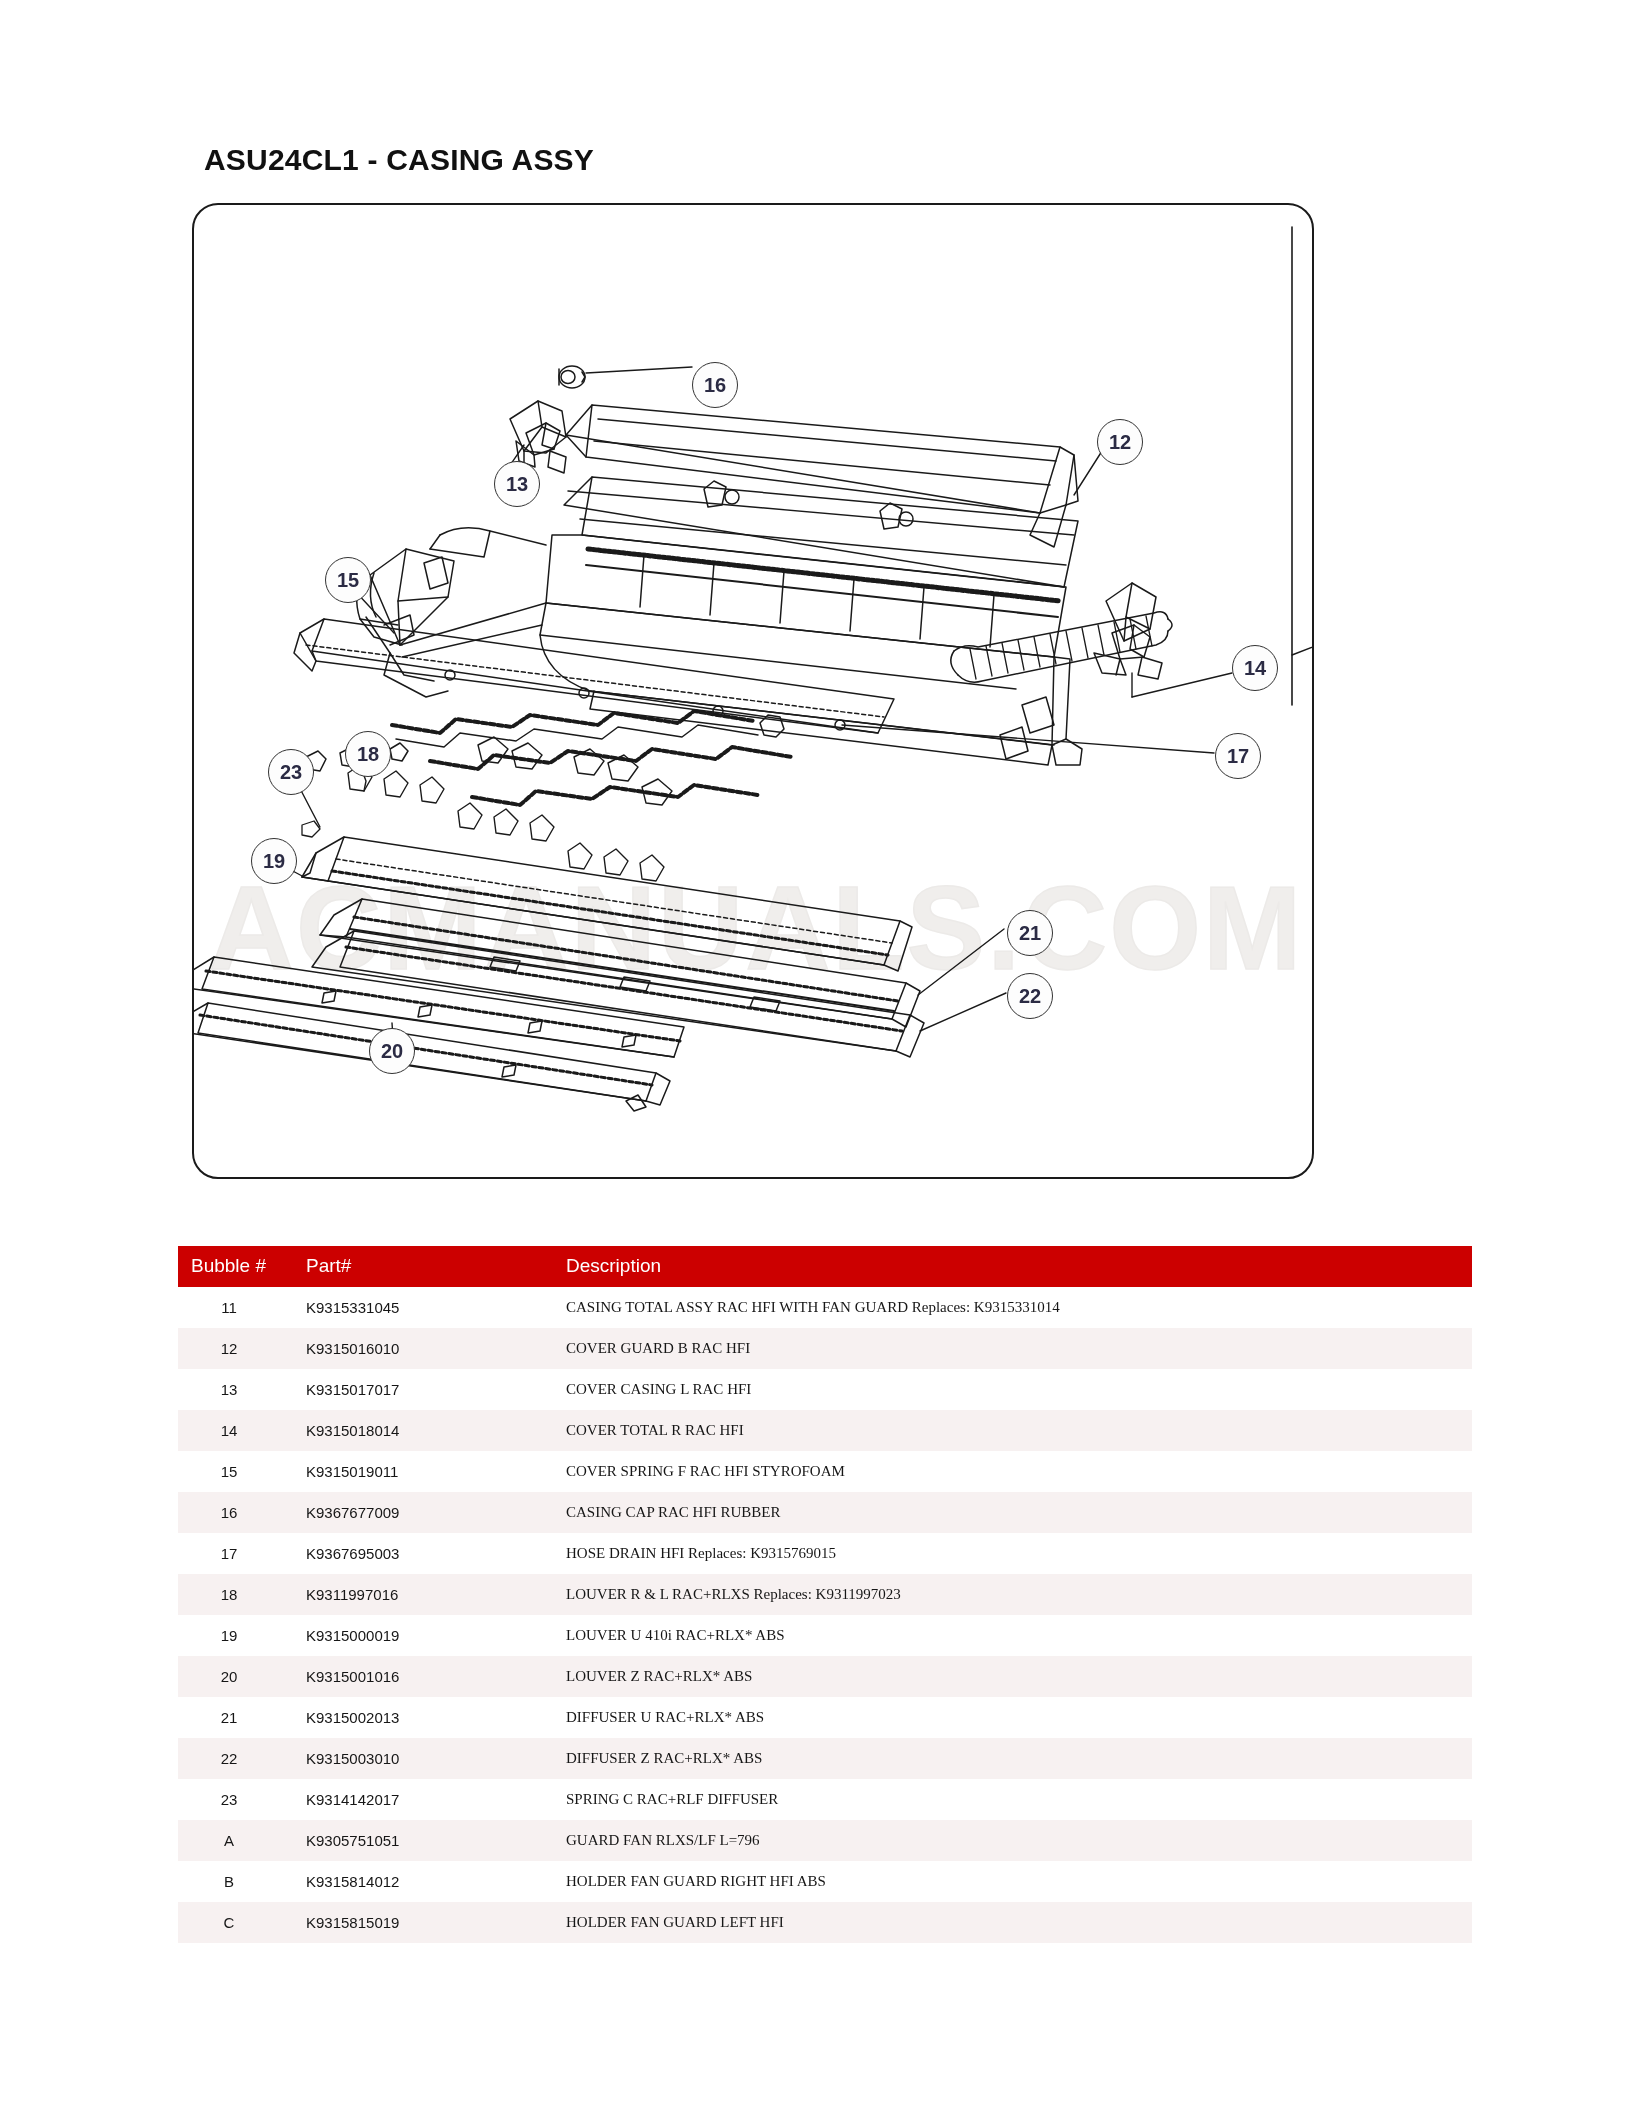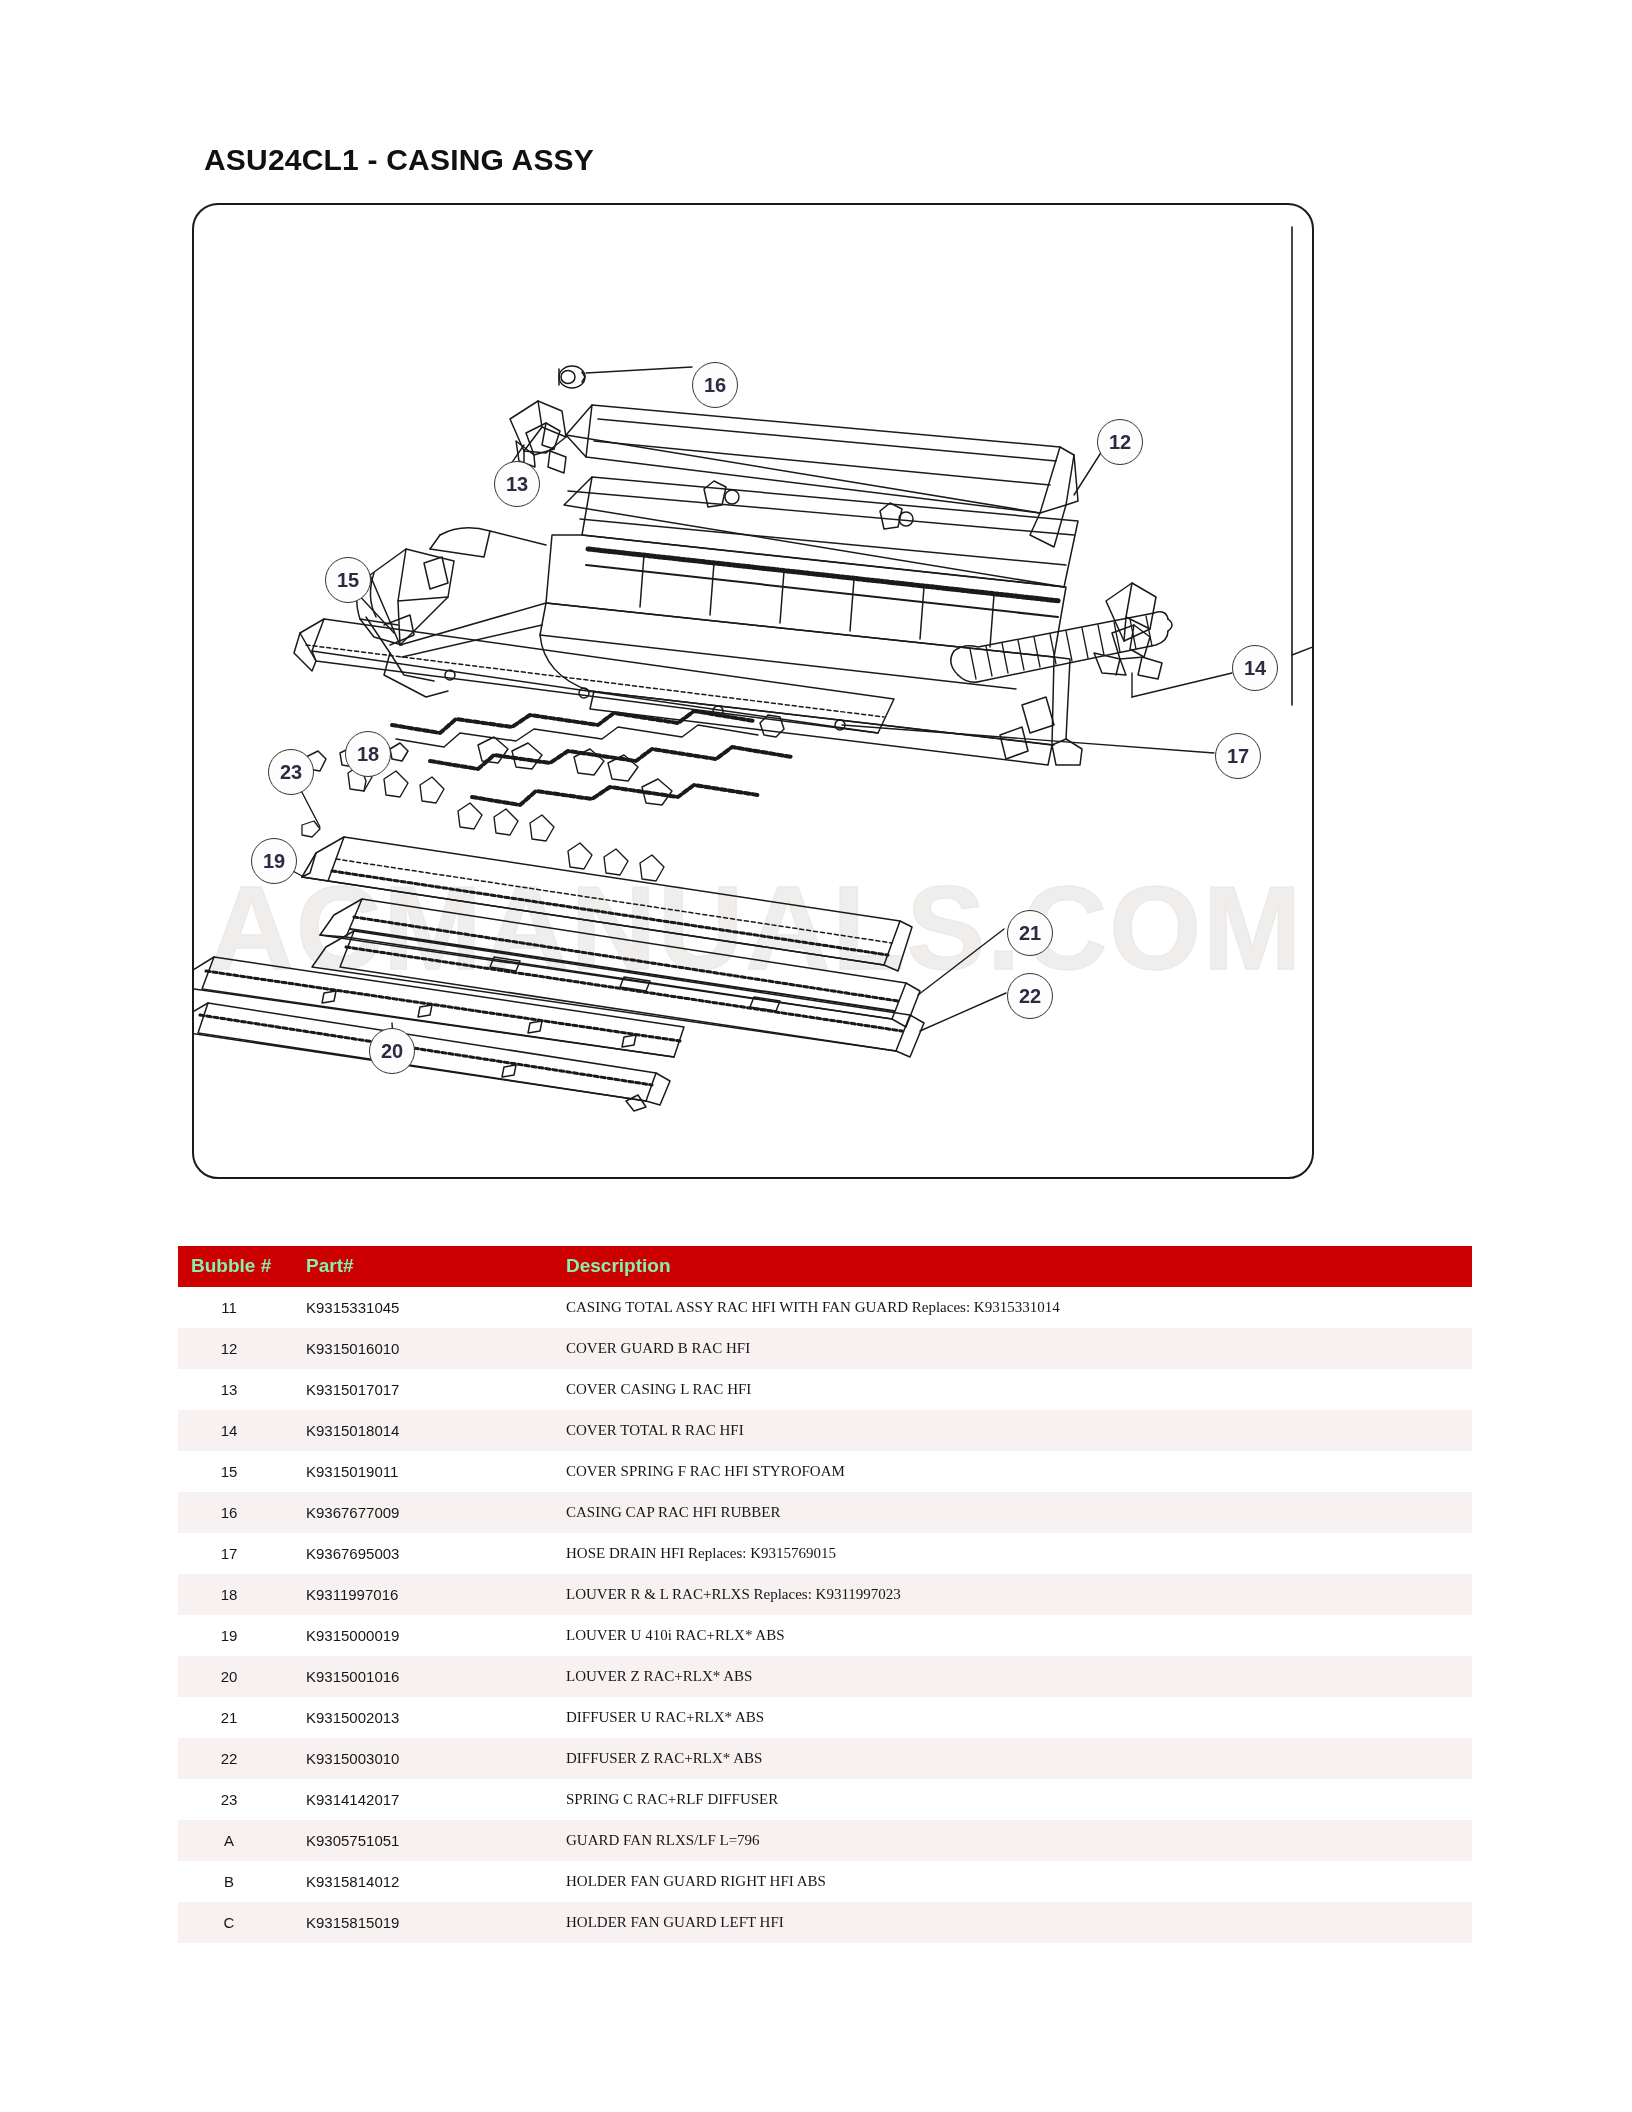--- a/index.html
+++ b/index.html
@@ -42,22 +42,22 @@
     font-size:20px;font-weight:bold;color:#2b2b44;
     box-sizing:border-box;
   }
 
   
   .parts-table{
     position:absolute;left:178px;top:1246px;width:1294px;
     border-collapse:collapse;
   }
   .parts-table thead th{
-    background:#cc0000;color:#86efac;
-    font-size:19px;font-weight:bold;text-align:left;
+    background:#cc0000;color:#ffffff;
+    font-size:19px;font-weight:normal;text-align:left;
     padding:9px 0 10px 0;height:34px;box-sizing:border-box;
   }
   .parts-table thead th.c-bubble{padding-left:13px;width:128px;}
   .parts-table thead th.c-part{width:260px;}
   .parts-table thead th.c-desc{padding-left:0;}
 
   .parts-table tbody tr{height:41px;}
   .parts-table tbody tr.alt{background:#f7f1f1;}
   .parts-table tbody td{
     font-size:15px;color:#161616;padding:0;vertical-align:middle;

